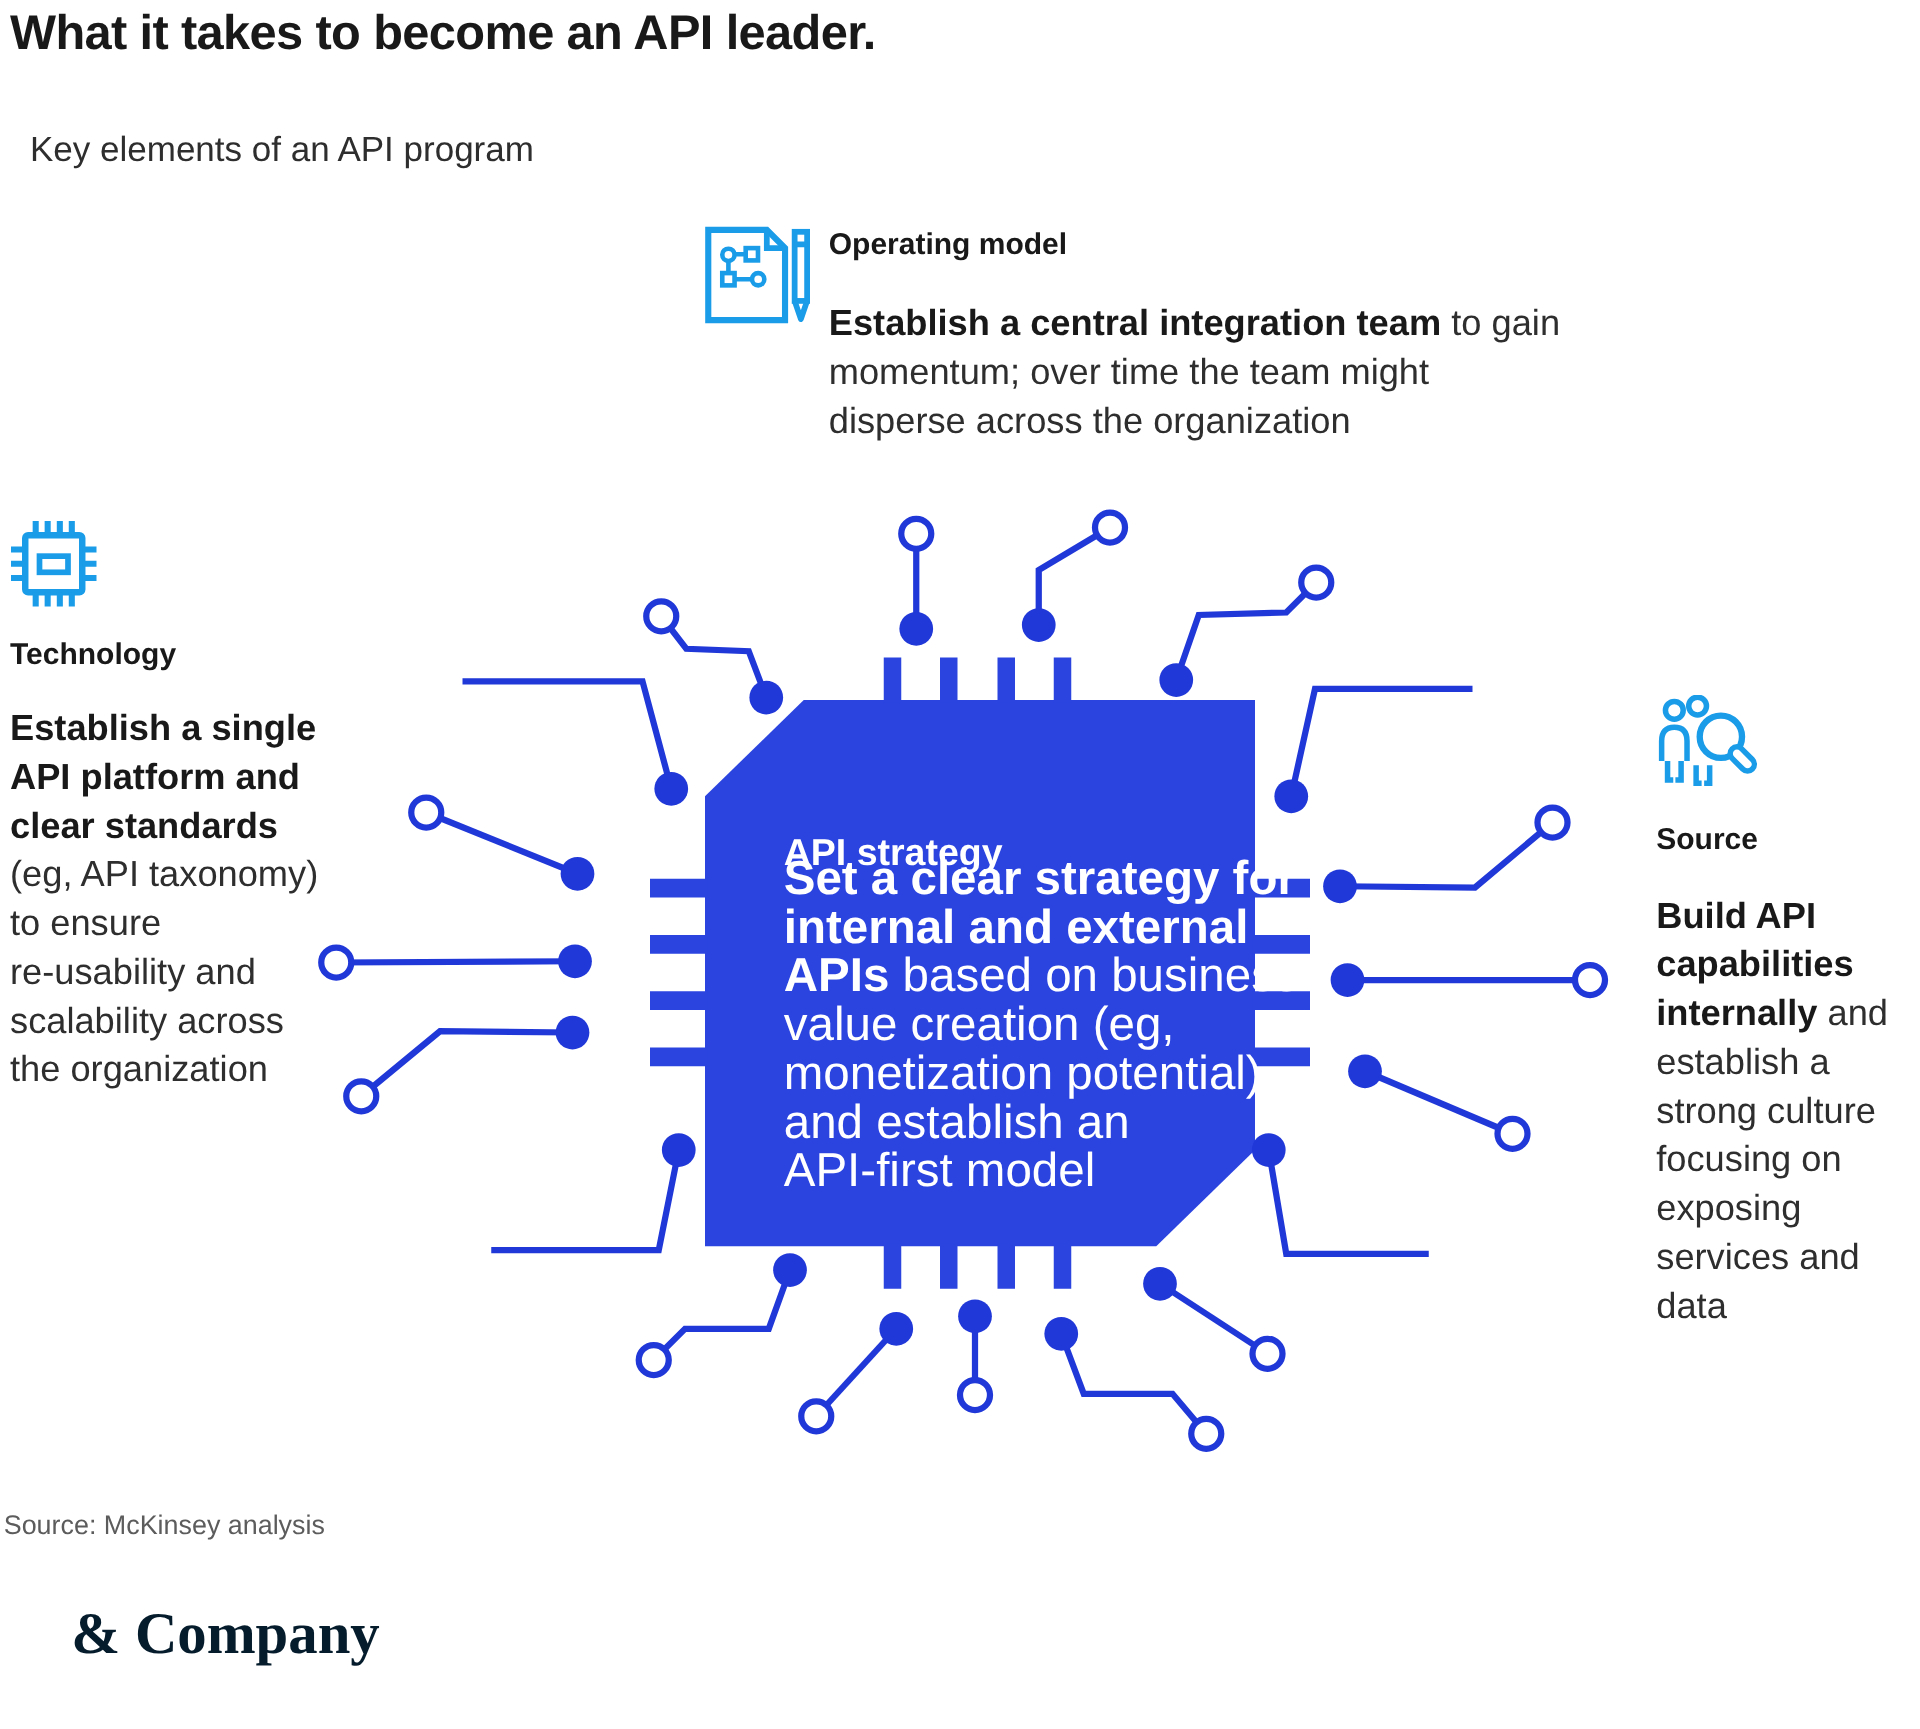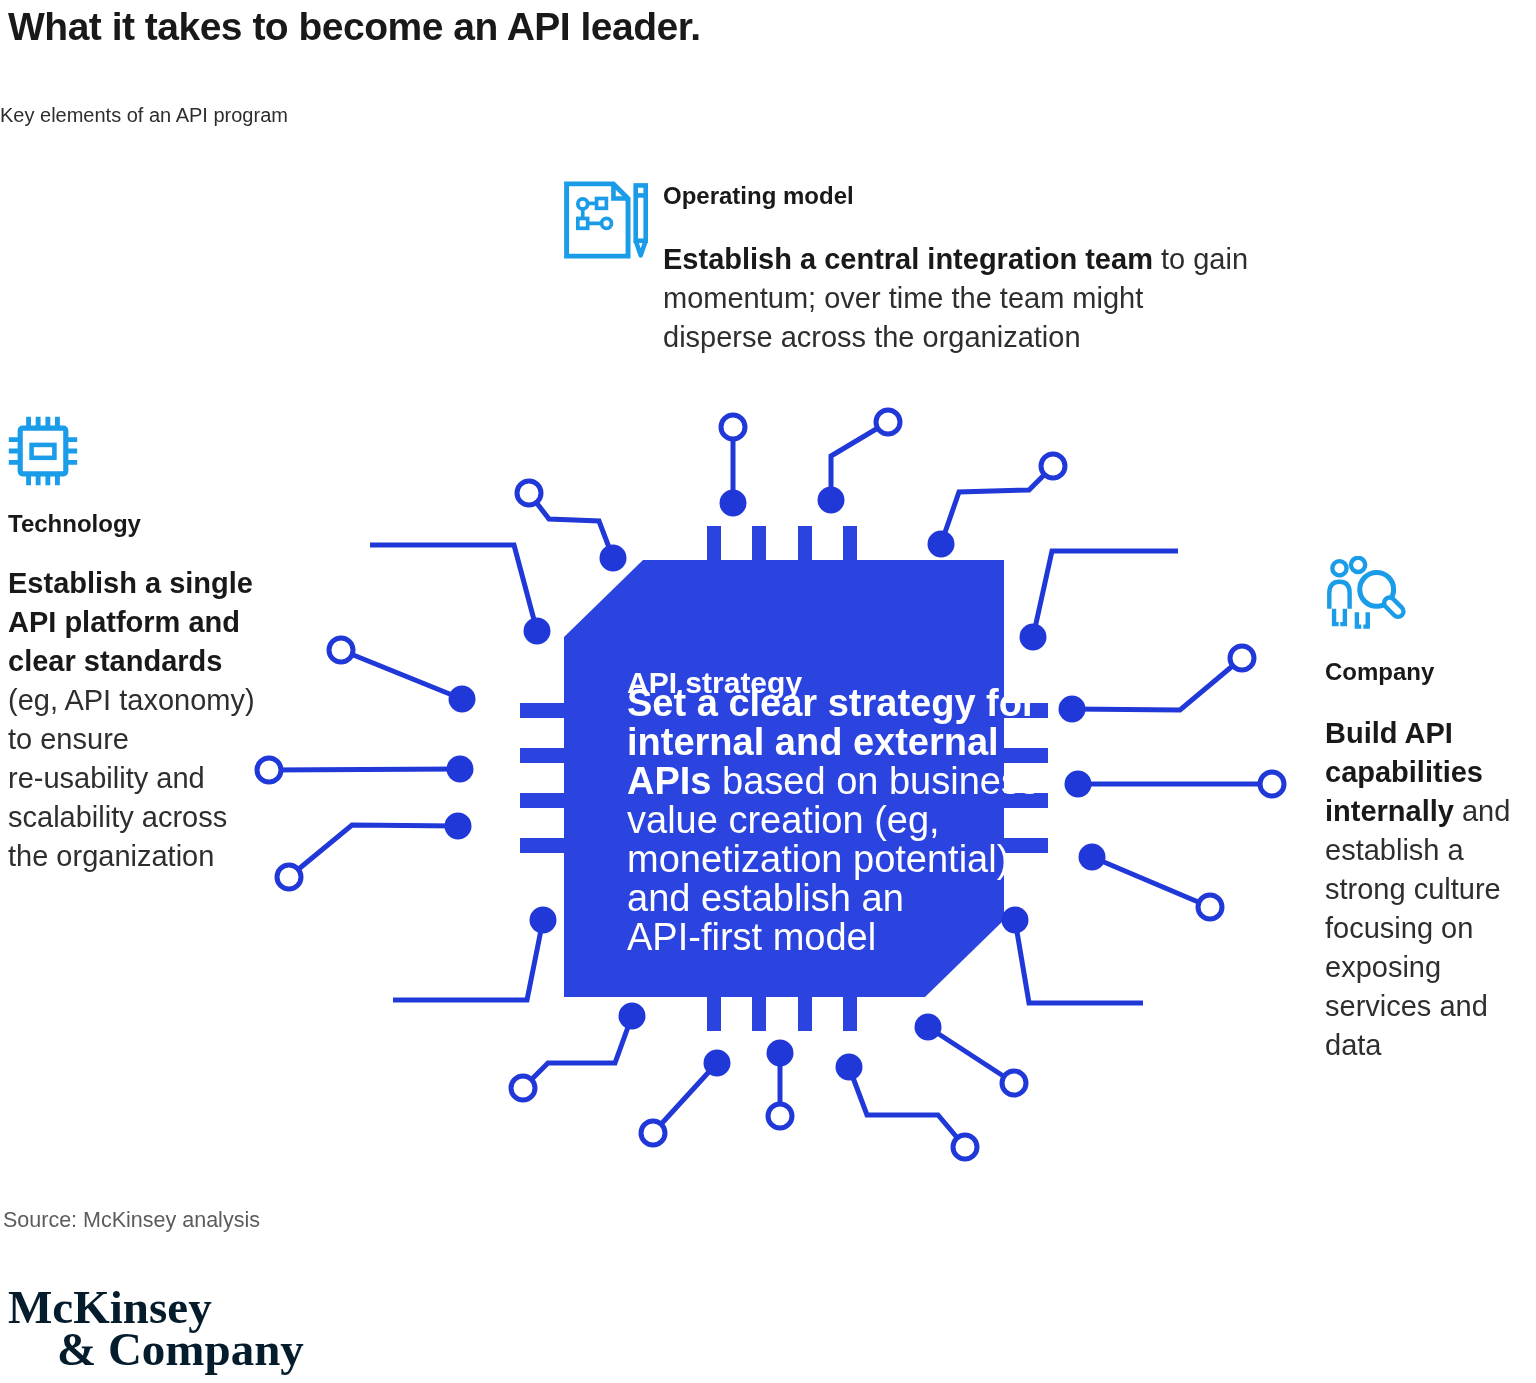--- a/index.html
+++ b/index.html
@@ -6,22 +6,22 @@
   html,body { background:#fff; }
   .canvas {
     position:relative; width:1536px; height:1383px; background:#ffffff;
     font-family:"Liberation Sans", sans-serif; overflow:hidden;
   }
   .title {
     position:absolute; left:8px; top:5px;
     font-size:39px; font-weight:700; letter-spacing:-0.5px; color:var(--t-dark);
   }
   .subtitle {
-    position:absolute; left:0; top:104px;
-    font-size:20px; font-weight:400; color:var(--t-body);
+    position:absolute; left:24px; top:104px;
+    font-size:28px; font-weight:400; color:var(--t-body);
   }
   #circuit { position:absolute; left:0; top:0; width:1536px; height:1383px; }
   .sec-heading { position:absolute; font-size:24px; font-weight:700; color:var(--t-dark); }
   .sec-body {
     position:absolute; font-size:29px; font-weight:400; color:var(--t-body);
     line-height:39px; white-space:pre-line;
   }
   .sec-body strong { font-weight:700; color:var(--t-dark); }
   .icon { position:absolute; }
   .icon * { vector-effect:none; }
@@ -182,31 +182,30 @@
 
   <svg class="icon" style="left:1320px; top:556px;" width="88" height="82" viewBox="0 0 52 48" fill="none">
     <circle cx="11.5" cy="7" r="4.2" stroke="var(--cyan)" stroke-width="2.6"></circle>
     <circle cx="22.5" cy="5" r="4.2" stroke="var(--cyan)" stroke-width="2.6"></circle>
     <path d="M5.5,31 V21.5 Q5.5,15 11.5,15 Q17.5,15 17.5,21.5 V31" stroke="var(--cyan)" stroke-width="2.6"></path>
     <path d="M8.3,31 V40 H11 M14.7,31 V40 H12" stroke="var(--cyan)" stroke-width="2.6"></path>
     <path d="M21.8,33 V41.5 H24.4 M28.2,33 V41.5 H25.6" stroke="var(--cyan)" stroke-width="2.6"></path>
     <circle cx="33.5" cy="19.5" r="10" stroke="var(--cyan)" stroke-width="3"></circle>
     <rect x="-2.5" y="-3.2" width="13.5" height="6.4" rx="3.2" fill="#ffffff" stroke="var(--cyan)" stroke-width="2.6" transform="translate(40.6,27) rotate(45)"></rect>
   </svg>
-  <h2 class="sec-heading people-heading">Company</h2>
+  <h2 class="sec-heading people-heading">Source</h2>
   <p class="sec-body people-body"><strong>Build API
 capabilities
 internally</strong><span> and
 establish a
 strong culture
 focusing on
 exposing
 services and
 data</span></p>
 
   <p class="source">Source: McKinsey analysis</p>
 
   <div class="logo">
-    <span>McKinsey</span>
     <span class="l2">&amp; Company</span>
   </div>
 
 </div>
 
 </body></html>

